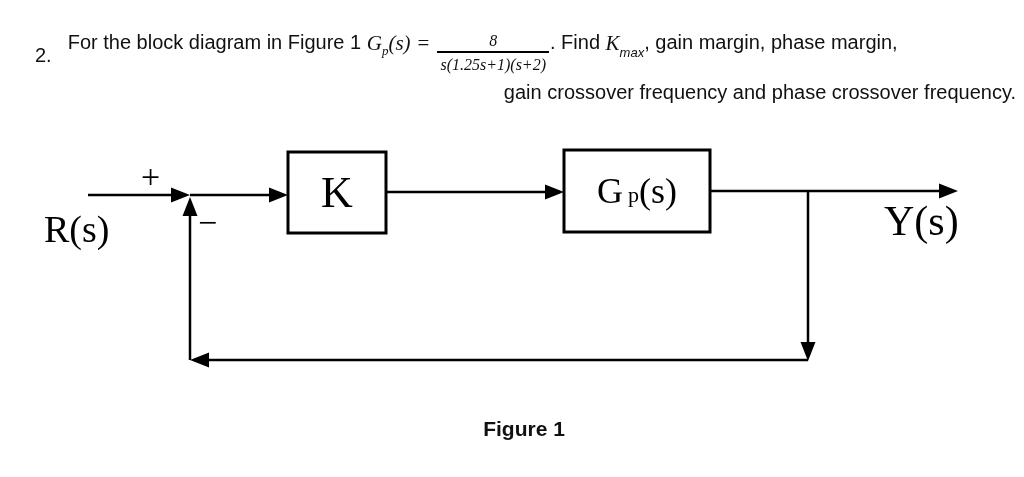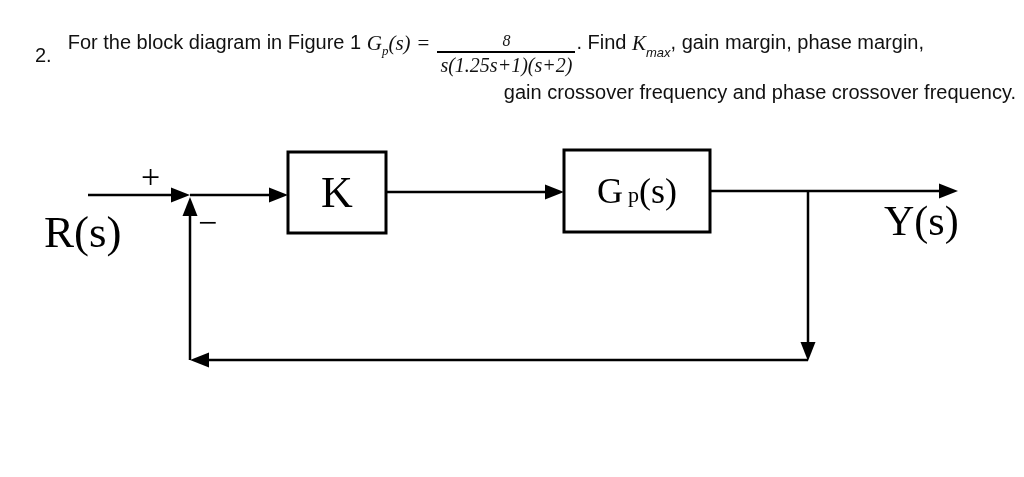--- a/index.html
+++ b/index.html
@@ -57,21 +57,21 @@
     font-family: "Liberation Serif", "DejaVu Serif", serif;
     font-style: italic;
     margin: 0 1px;
   }
   .frac-num {
     font-size: 16px;
     line-height: 19px;
     padding: 0 4px 1px 4px;
   }
   .frac-den {
-    font-size: 20px;
+    font-size: 16px;
     line-height: 22px;
     border-top: 2px solid #000000;
     padding: 1px 3px 0 3px;
   }
   .k-sub {
     font-size: 13px;
     font-family: Liberation Sans, sans-serif;
     font-style: normal;
     position: relative;
     bottom: -2px;
@@ -85,21 +85,21 @@
 
   
   .diagram-svg { position: absolute; left: 0; top: 0; }
   .dlabel {
     position: absolute;
     font-family: "Liberation Serif", "DejaVu Serif", serif;
     color: #000000;
     line-height: 1;
     white-space: pre;
   }
-  .label-r     { left: 44px;  top: 210px; font-size: 45px; }
+  .label-r     { left: 44px;  top: 210px; font-size: 38px; }
   .label-plus  { left: 141px; top: 160px; font-size: 34px; }
   .label-minus { left: 198px; top: 206px; font-size: 34px; }
   .label-y     { left: 884px; top: 200px; font-size: 42px; }
   .block-label {
     position: absolute;
     display: flex;
     align-items: center;
     justify-content: center;
     font-family: "Liberation Serif", "DejaVu Serif", serif;
     color: #000000;
@@ -175,14 +175,15 @@
   <span class="dlabel label-plus">+</span>
   <span class="dlabel label-minus">−</span>
   <div class="block-label label-k">K</div>
   <div class="block-label label-gp">
       <span>G</span>
       <sub>p</sub>
       <span>(s)</span>
     </div>
   <span class="dlabel label-y">Y(s)</span>
 
+  <div class="caption">Figure 1</div>
 
 </div>
 
 </body></html>

